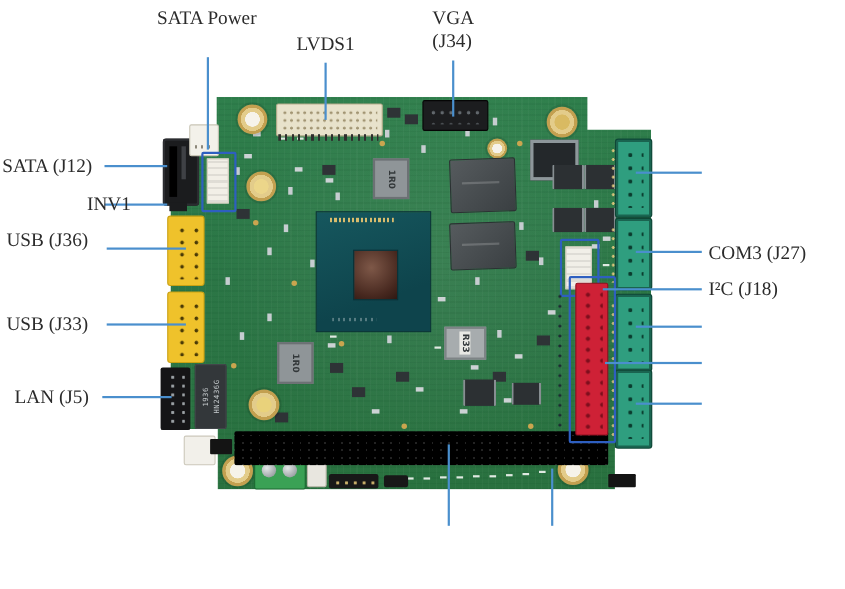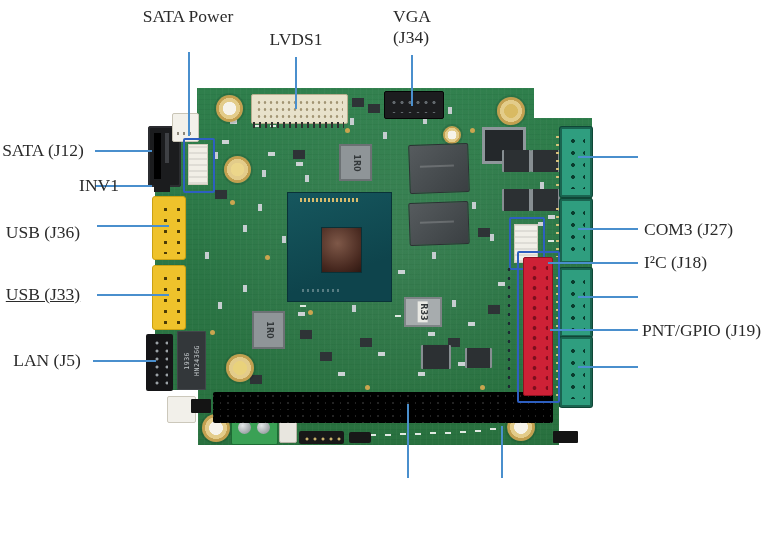--- a/index.html
+++ b/index.html
@@ -198,22 +198,21 @@
   <div class="co co-c" style="left:296px;top:29px;">
     <div>LVDS1</div>
   </div>
   <div class="co co-c" style="left:412px;top:6px;">
     <div>VGA</div>
     <div>(J34)</div>
   </div>
 
   <div class="co co-r" style="left:0;top:140px;width:86px;">SATA (J12)</div>
   <div class="co co-r" style="left:12px;top:175px;width:86px;margin-left:44px;">INV1</div>
-  <div class="co co-r" style="left:0;top:222px;width:86px;">USB (J36)</div>
-  <div class="co co-r" style="left:0;top:284px;width:86px;text-decoration:underline;">USB (J33)</div>
+  <div class="co co-r" style="left:0;top:208px;width:86px;">USB (J36)</div>
+  <div class="co co-r" style="left:0;top:284px;width:86px;">USB (J33)</div>
   <div class="co co-r" style="left:4px;top:350px;width:86px;">LAN (J5)</div>
 
   <div class="co" style="left:644px;top:219px;">COM3 (J27)</div>
   <div class="co" style="left:644px;top:252px;">I²C (J18)</div>
-  <div class="co" style="left:642px;top:320px;">PNT/GPIO (J19)</div>
 
 
 </div>
 
 </body></html>

